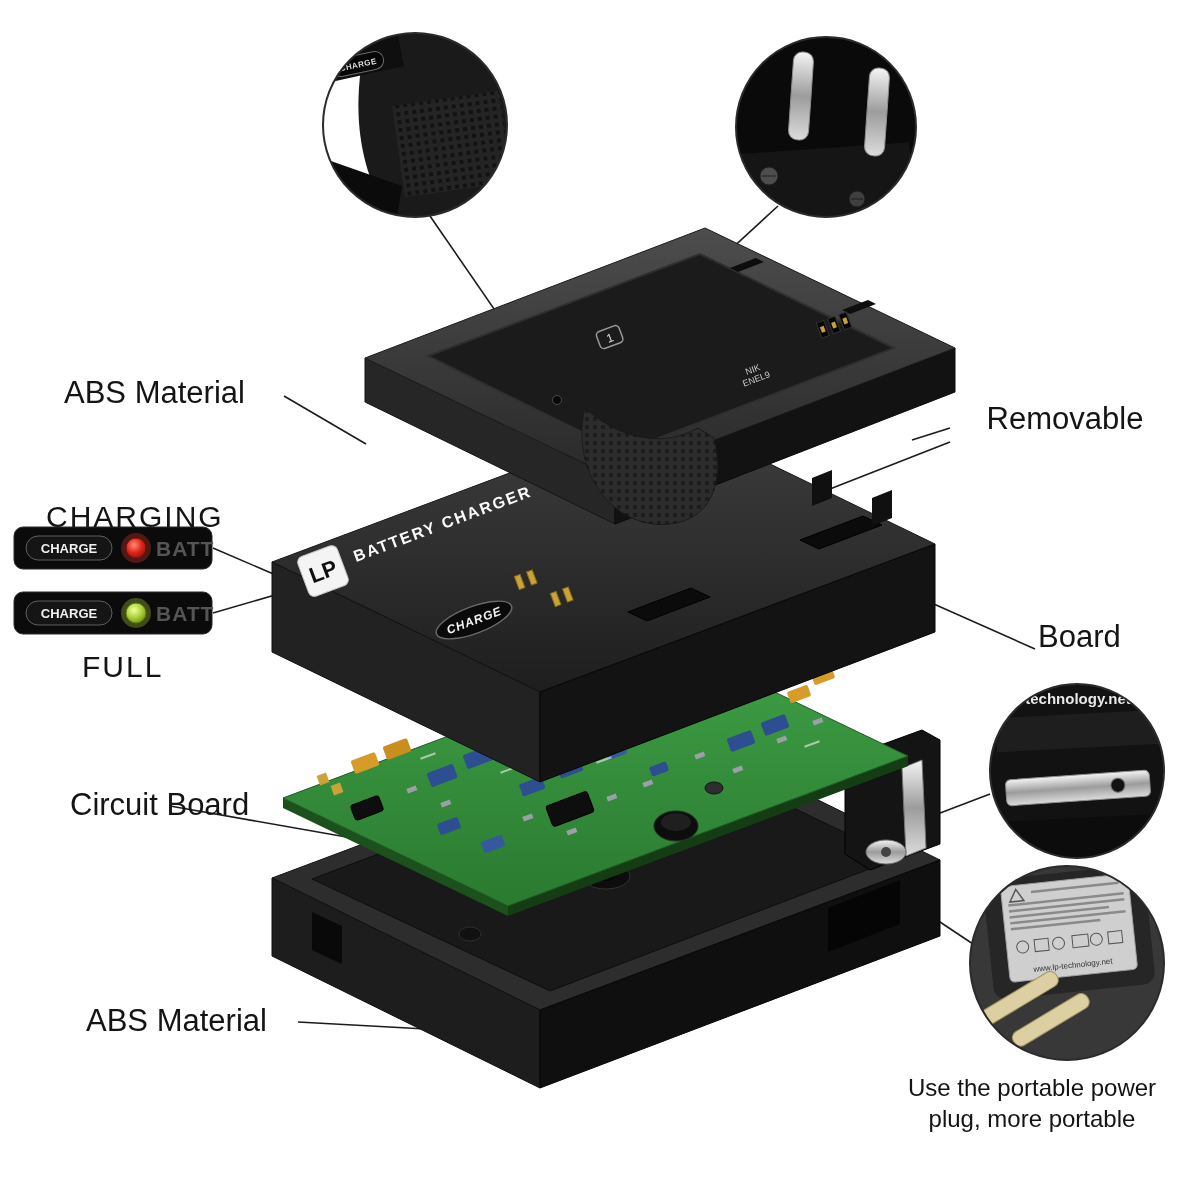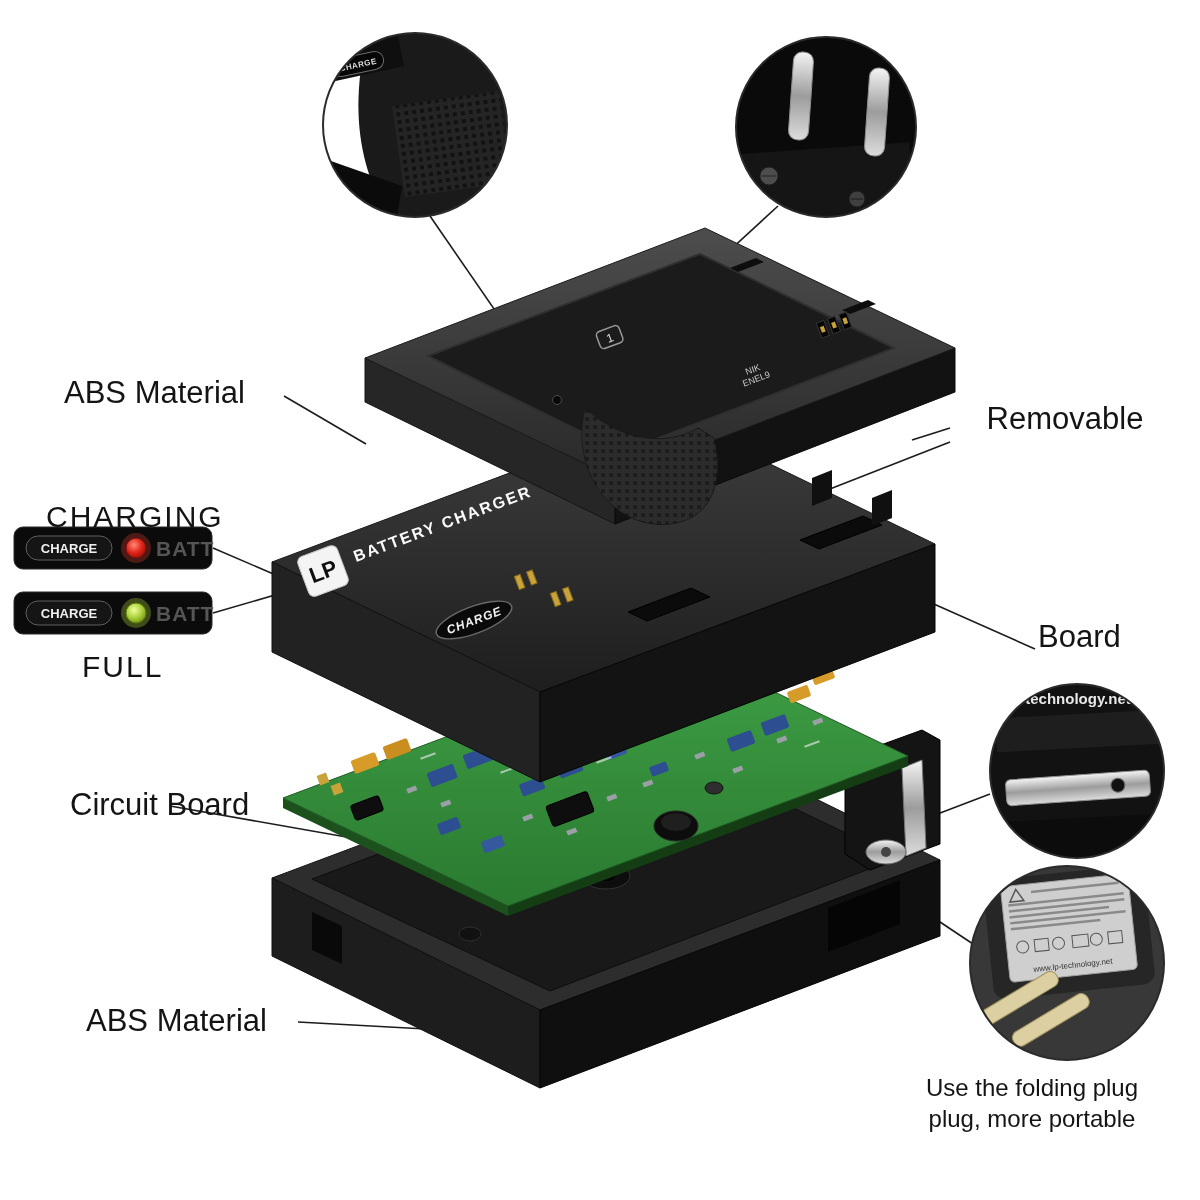--- a/index.html
+++ b/index.html
@@ -321,17 +321,17 @@
 
 <div class="callout-label lbl-small" style="left:82px;top:638px;margin-top:12px;">FULL</div>
 
 <div class="callout-label lbl-big" style="left:1038px;top:620px;">Board</div>
 
 <div class="callout-label lbl-big" style="left:70px;top:788px;">Circuit Board</div>
 
 <div class="callout-label lbl-big" style="left:86px;top:1004px;">ABS Material</div>
 
 <div class="callout-label lbl-note" style="left:898px;top:1072px;width:268px;">
-  <div>Use the folding plug</div>
+  <div>Use the portable power</div>
   <div>plug, more portable</div>
 </div>
 
 </div>
 
 </body></html>

